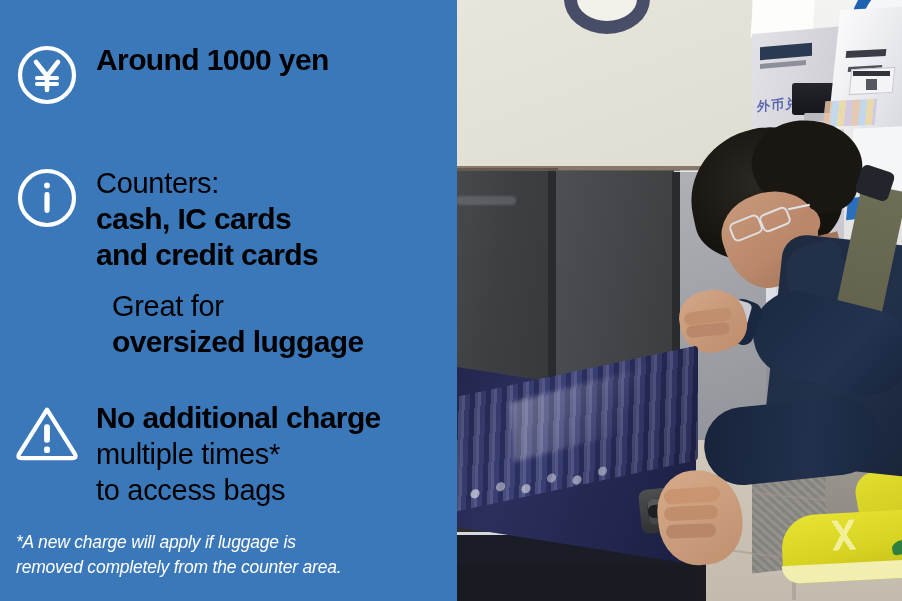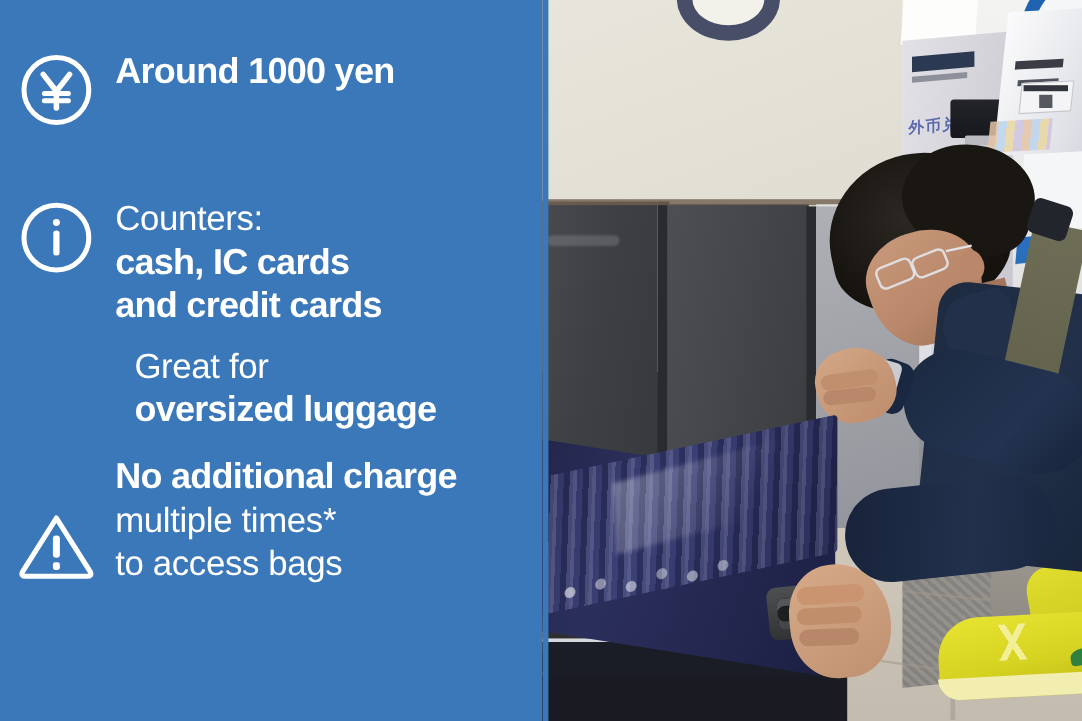--- a/index.html
+++ b/index.html
@@ -42,42 +42,42 @@
     margin-top: 2px;
   }
   .bullet-icon svg { display: block; }
   .bullet-text {
     margin-left: 16px;
     padding-top: 2px;
   }
   .bullet.no-icon .bullet-text { margin-left: 98px; }
 
   .line {
-    color: #ffffff;
+    color: #000000;
     letter-spacing: -0.2px;
     white-space: nowrap;
   }
   .line.bold {
     font-weight: 700;
     font-size: 30px;
     line-height: 36px;
     letter-spacing: -0.6px;
   }
   .line.reg {
     font-weight: 400;
     font-size: 29px;
     line-height: 36px;
     letter-spacing: -0.3px;
   }
 
   
   #blk-price   { top: 40px;  }
   #blk-counters{ top: 163px; }
   #blk-great   { top: 286px; }
-  #blk-charge  { top: 378px; align-items: flex-end; }
+  #blk-charge  { top: 398px; }
 
   .footnote {
     position: absolute;
     left: 16px;
     top: 530px;
     width: 420px;
     color: #ffffff;
     font-style: italic;
     font-weight: 400;
     font-size: 17.5px;
@@ -581,20 +581,24 @@
           <rect x="31" y="45" width="6" height="6.5" rx="2" fill="#ffffff"></rect>
         </svg>
       </div>
       <div class="bullet-text">
         <div class="line bold">No additional charge</div>
         <div class="line reg">multiple times*</div>
         <div class="line reg">to access bags</div>
       </div>
     </div>
 
+    <div class="footnote">
+      <div>*A new charge will apply if luggage is</div>
+      <div>removed completely from the counter area.</div>
+    </div>
   </section>
 
   <section class="photo">
 
     <div class="ph wall"></div>
     <div class="ph wall-shadow"></div>
     <div class="ph clock"></div>
 
     <div class="ph kiosk-back"></div>
     <div class="ph paper-note"></div>

